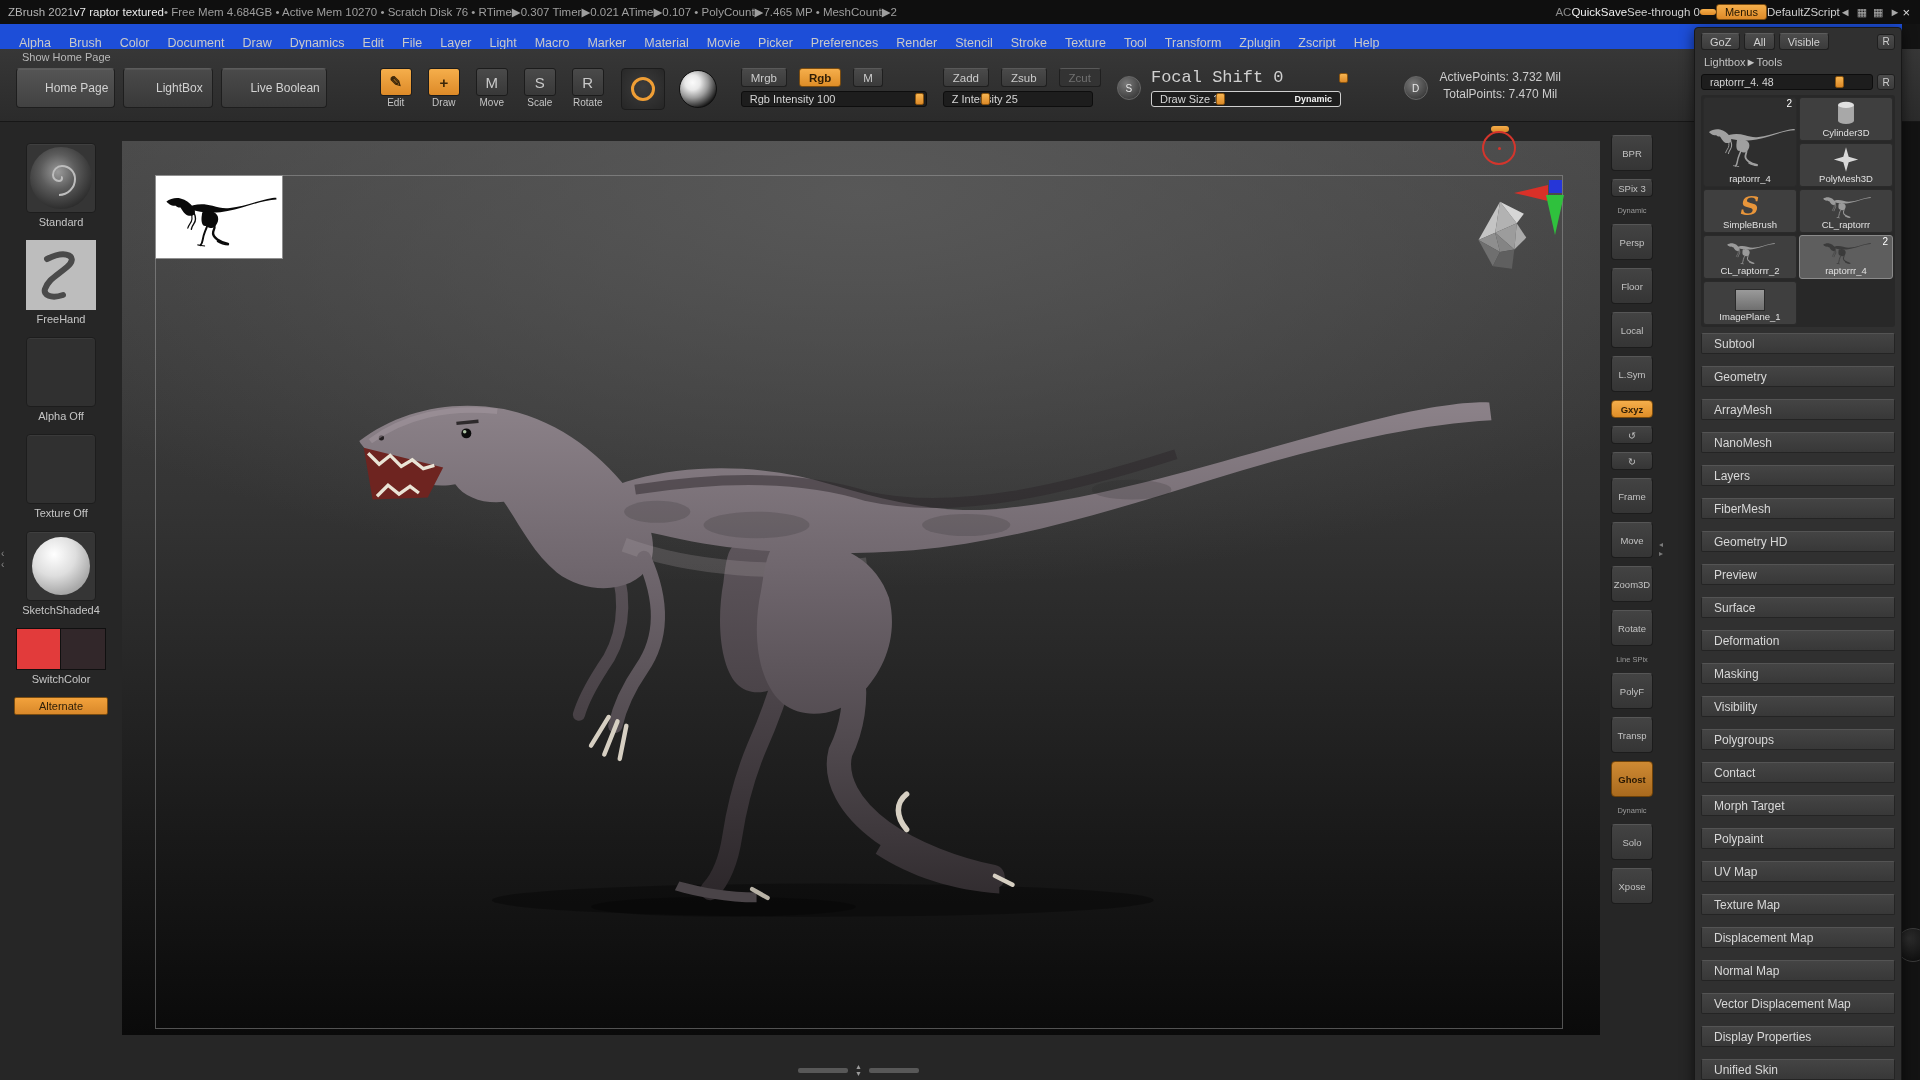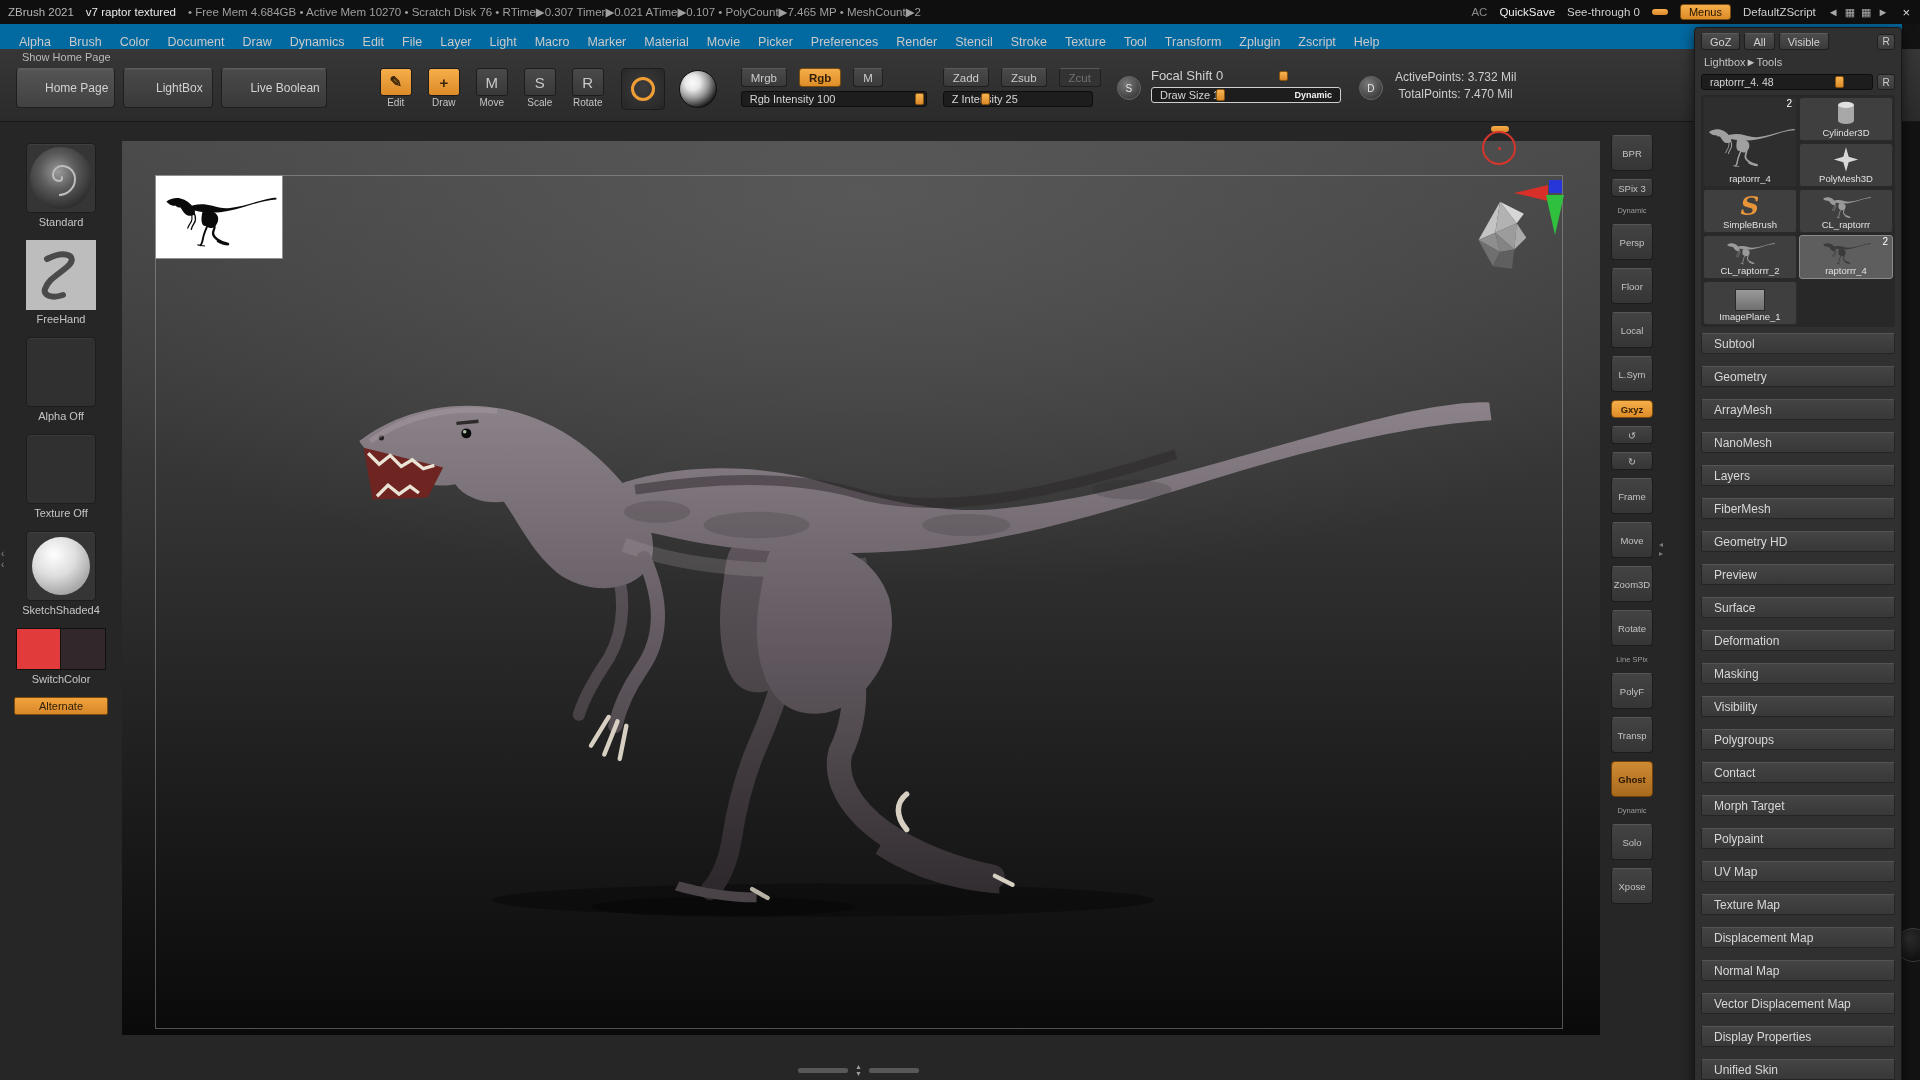--- a/index.html
+++ b/index.html
@@ -1,36 +1,36 @@
 <!DOCTYPE html>
 <html><head>
 <meta charset="utf-8">
 <style>
   html,body{margin:0;padding:0;background:#000;}
   *{box-sizing:border-box;font-family:"Liberation Sans",sans-serif;}
   #app{position:relative;width:1920px;height:1080px;background:#262626;overflow:hidden;user-select:none;color:#cfcfcf;}
 
   
-  .titlebar{position:absolute;left:0;top:0;width:100%;height:24px;background:#0f0f0f;display:flex;align-items:center;padding:0 8px;gap:12px;font-size:11.5px;z-index:9;}
+  .titlebar{position:absolute;left:0;top:0;width:100%;height:24px;background:#0f0f0f;display:flex;align-items:center;padding:0 8px;font-size:11.5px;z-index:9;}
   .tb-app{color:#b5b5b5;}
   .tb-doc{color:#ececec;}
   .tb-stats{color:#9f9f9f;white-space:nowrap;overflow:hidden;}
   .tb-spacer{flex:1;}
   .tb-ac{color:#8a8a8a;}
   .tb-btn{background:none;border:none;color:#f0f0f0;font-size:11.5px;cursor:pointer;padding:0;}
   .tb-btn.plain{color:#cfcfcf;}
   .tb-see{color:#cfcfcf;}
   .tb-handle{width:16px;height:6px;background:linear-gradient(#f5ae4b,#dd8a28);border-radius:3px;display:inline-block;}
   .tb-menus{background:linear-gradient(#f5ae4b,#dd8a28);border:1px solid #7a4c10;border-radius:3px;color:#201400;font-size:11px;padding:1px 8px;cursor:pointer;}
   .tb-icons{display:flex;gap:6px;}
   .tb-ic{background:none;border:none;color:#a8a8a8;font-size:11px;padding:0;cursor:pointer;}
   .tb-close{background:none;border:none;color:#dcdcdc;font-size:13px;padding:0 2px;cursor:pointer;}
 
   
-  .menubar{position:absolute;left:0;top:24px;right:18px;height:40px;background:#0369a1;border-bottom:4px solid #f0abfc;display:flex;align-items:center;padding-left:10px;z-index:1;}
+  .menubar{position:absolute;left:0;top:24px;right:18px;height:40px;background:#1d4ed8;border-bottom:1px solid #f0abfc;display:flex;align-items:center;padding-left:10px;z-index:1;}
   .menu-item{padding:0 9px;font-size:12.5px;color:#c9c9c9;line-height:25px;cursor:pointer;}
 
   
   .topbar{position:absolute;left:0;top:49px;width:100%;height:73px;background:linear-gradient(#373737,#2b2b2b);border-bottom:1px solid #171717;z-index:1;}
   .showhome{position:absolute;left:22px;top:2px;font-size:11px;color:#b9b9b9;cursor:pointer;}
   .toolrow{position:absolute;left:16px;top:19px;right:0;display:flex;align-items:flex-start;}
   .bigbtn{height:40px;min-width:90px;margin-right:8px;background:linear-gradient(#4a4a4a,#393939);border:1px solid #1e1e1e;border-top-color:#5c5c5c;border-radius:4px;color:#d2d2d2;font-size:12px;cursor:pointer;box-shadow:inset 0 1px 0 rgba(255,255,255,.06);padding-left:28px;}
   .bigbtn.lit{background:linear-gradient(#555,#424242);}
   .modes{display:flex;margin-left:40px;}
   .mode{width:42px;background:none;border:none;display:flex;flex-direction:column;align-items:center;gap:1px;cursor:pointer;padding:0;margin-right:6px;}
@@ -48,21 +48,21 @@
   .slider{position:relative;height:16px;background:#1d1d1d;border:1px solid #0d0d0d;border-radius:3px;color:#d6d6d6;font-size:11px;display:flex;align-items:center;padding:0 8px;cursor:pointer;}
   .w186{width:186px;}
   .w150{width:150px;}
   .sl-text{white-space:nowrap;}
   .sl-handle{position:absolute;top:1px;bottom:1px;width:9px;background:linear-gradient(#f7b551,#dd8a28);border:1px solid #8a5510;border-radius:2px;}
   .sl-handle.right{right:2px;}
   .sl-handle.p25{left:25%;}
   .sl-handle.mid{left:52%;}
   .sl-handle.ds{left:34%;}
   .focalrow{gap:6px;}
-  .f-label{font-size:13px;color:#d0d0d0;}
+  .f-label{font-size:17px;color:#d0d0d0;font-family:Liberation Mono, monospace;}
   .f-track{position:relative;width:96px;height:12px;display:inline-block;}
   .drawsize{width:190px;border:1px solid #cfcfcf;}
   .ds-dynamic{margin-left:auto;font-size:9px;font-weight:bold;color:#f2f2f2;}
   .circ{width:24px;height:24px;border-radius:50%;background:radial-gradient(circle at 38% 32%,#7a7a7a,#2a2a2a);border:1px solid #666;color:#e8e8e8;font-size:10px;display:flex;align-items:center;justify-content:center;margin-top:8px;cursor:pointer;}
   .circ.left{margin-right:10px;}
   .circ.rightc{margin-left:2px;margin-right:12px;}
   .points{display:flex;flex-direction:column;gap:3px;font-size:12px;color:#cdcdcd;margin-top:2px;white-space:nowrap;text-align:center;}
 
   
   .canvas{position:absolute;left:122px;top:141px;width:1478px;height:894px;background:radial-gradient(120% 80% at 50% 6%,rgba(90,90,90,.9) 0%,rgba(90,90,90,0) 55%),linear-gradient(#474747 0%,#343434 40%,#191919 78%,#0a0a0a 100%);}

